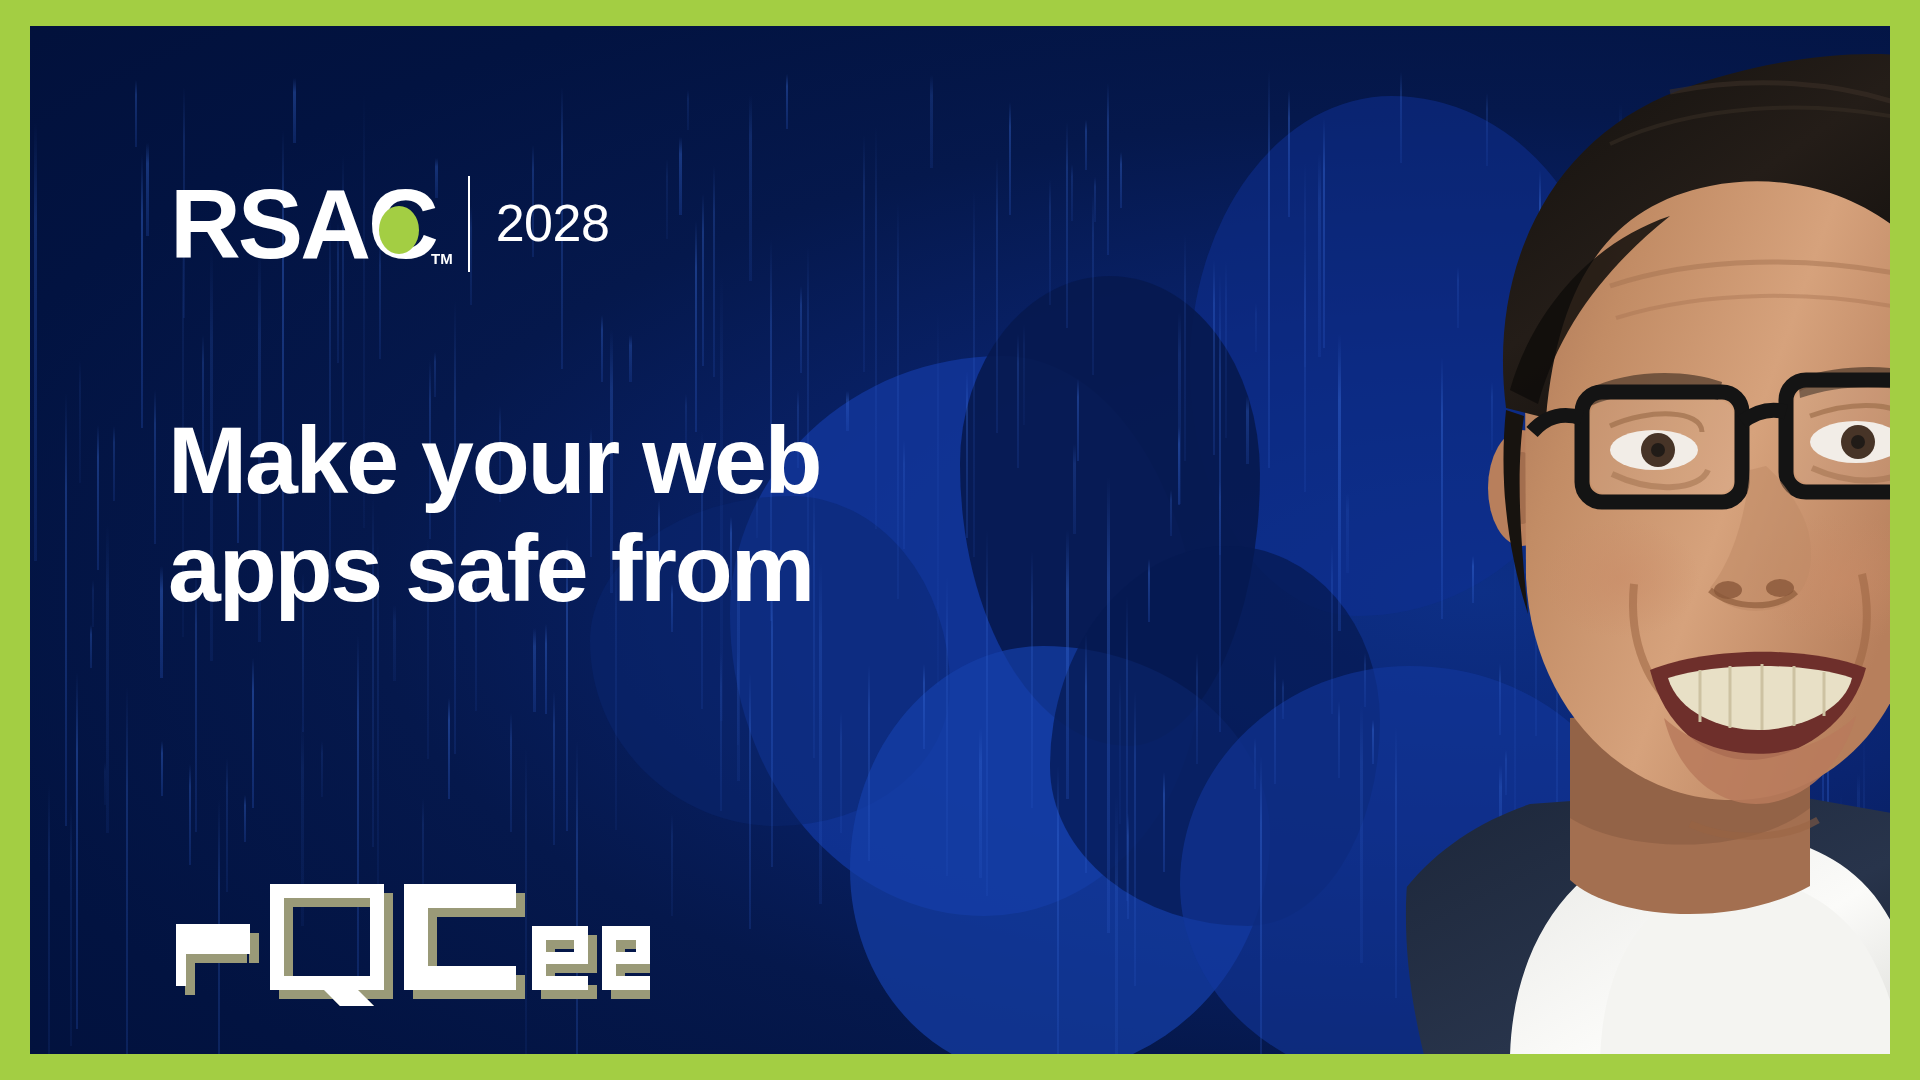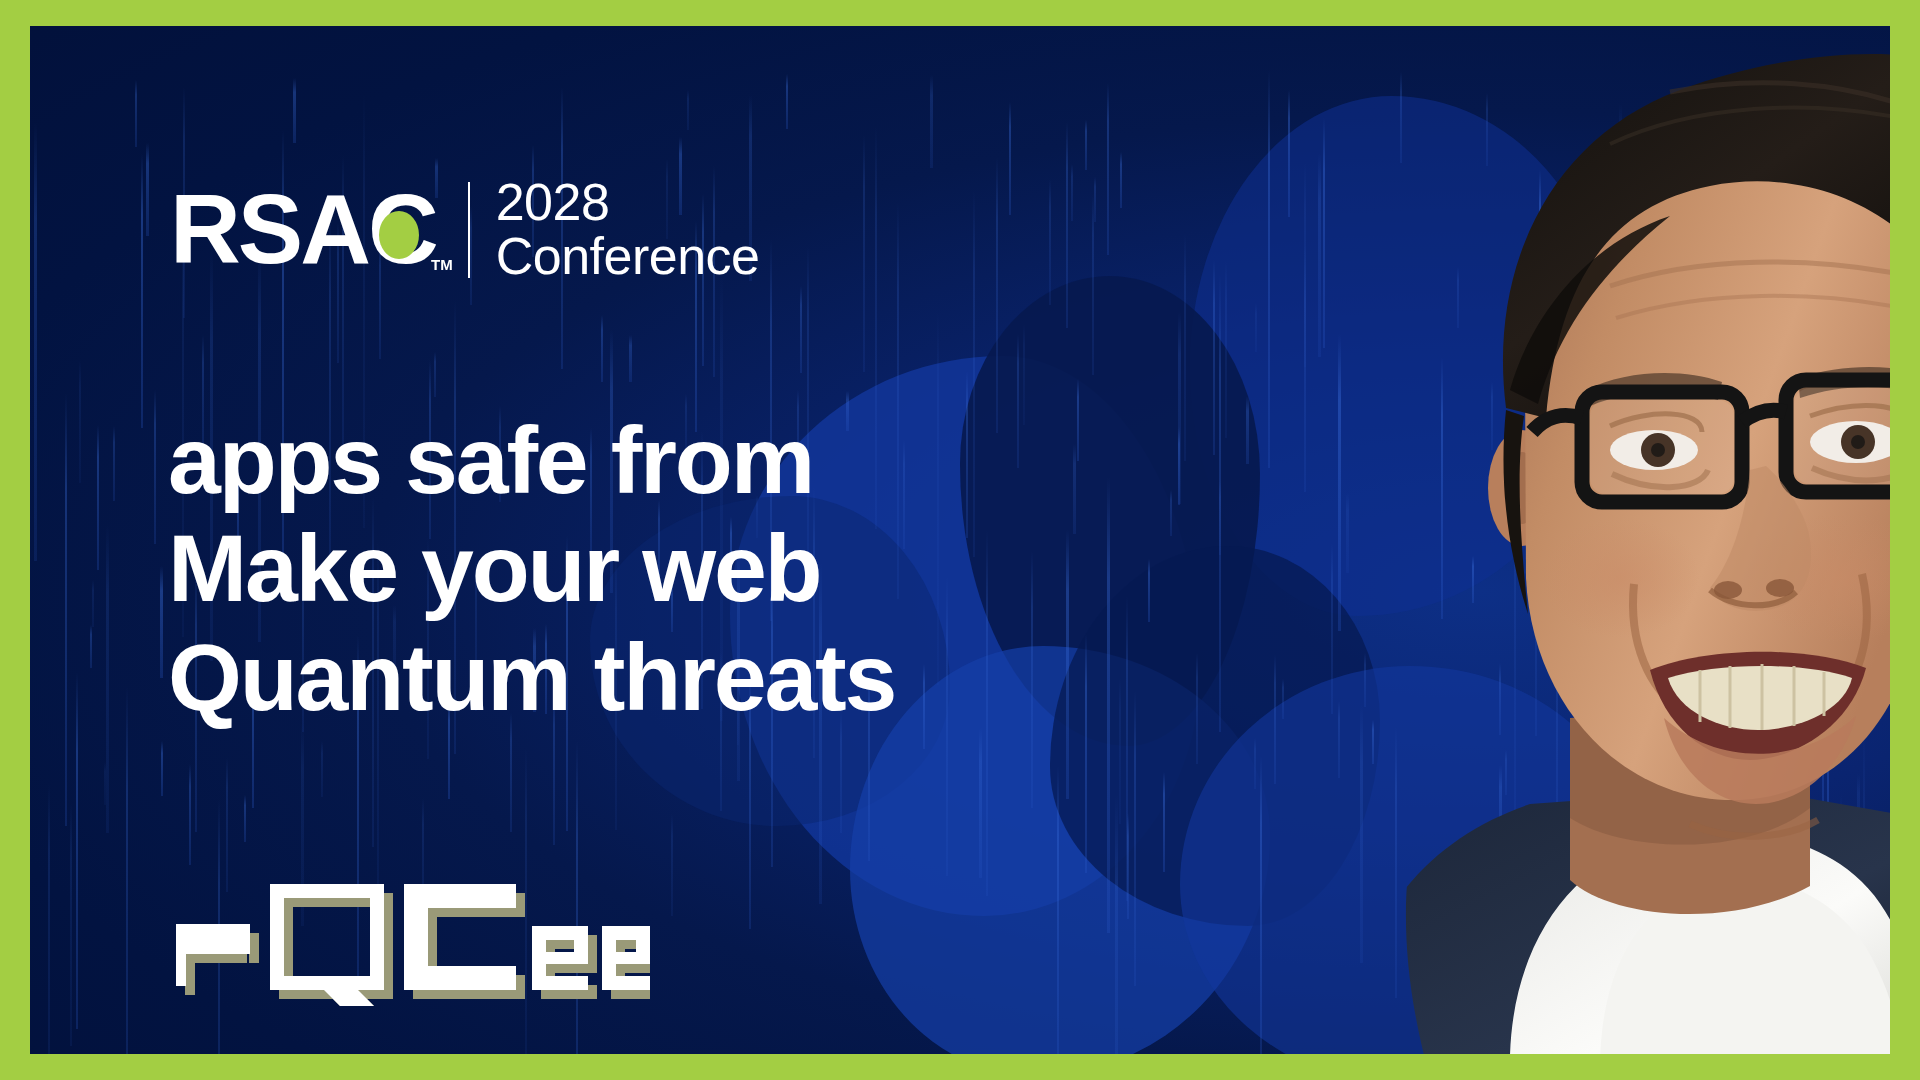--- a/index.html
+++ b/index.html
@@ -442,28 +442,26 @@
 
     <div id="rsac-lockup">
       <div id="rsac-wordmark">
         <div id="rsac-letters">RSAC</div>
         <span id="rsac-dot"></span>
         <span id="rsac-tm">TM</span>
       </div>
       <div id="rsac-divider"></div>
       <div id="rsac-confblock">
         <span>2028</span>
-        <span>Conference</span>
       </div>
     </div>
 
     <div id="headline">
+      <span class="hl-line">Make your web</span>
       <span class="hl-line">apps safe from</span>
-      <span class="hl-line">Make your web</span>
-      <span class="hl-line">Quantum threats</span>
     </div>
 
     <div id="pqcee-logo" aria-label="pQCee">
       <svg viewBox="0 0 480 140" xmlns="http://www.w3.org/2000/svg" role="img">
 
         <g fill="#9a9a78" transform="translate(9,9)">
           <path d="M6,58 h74 v10 h-64 v10 h52 v10 h-52 v32 h-10 z M6,58 h74 v30 h-10 v-20 h-64 z"></path>
           <path d="M100,18 h114 v106 h-26 l22,22 h-34 l-22 -22 h-54 z
                    M114,32 v78 h86 v-78 z"></path>
           <path d="M234,18 h112 v24 h-88 v58 h88 v24 h-112 z"></path>

